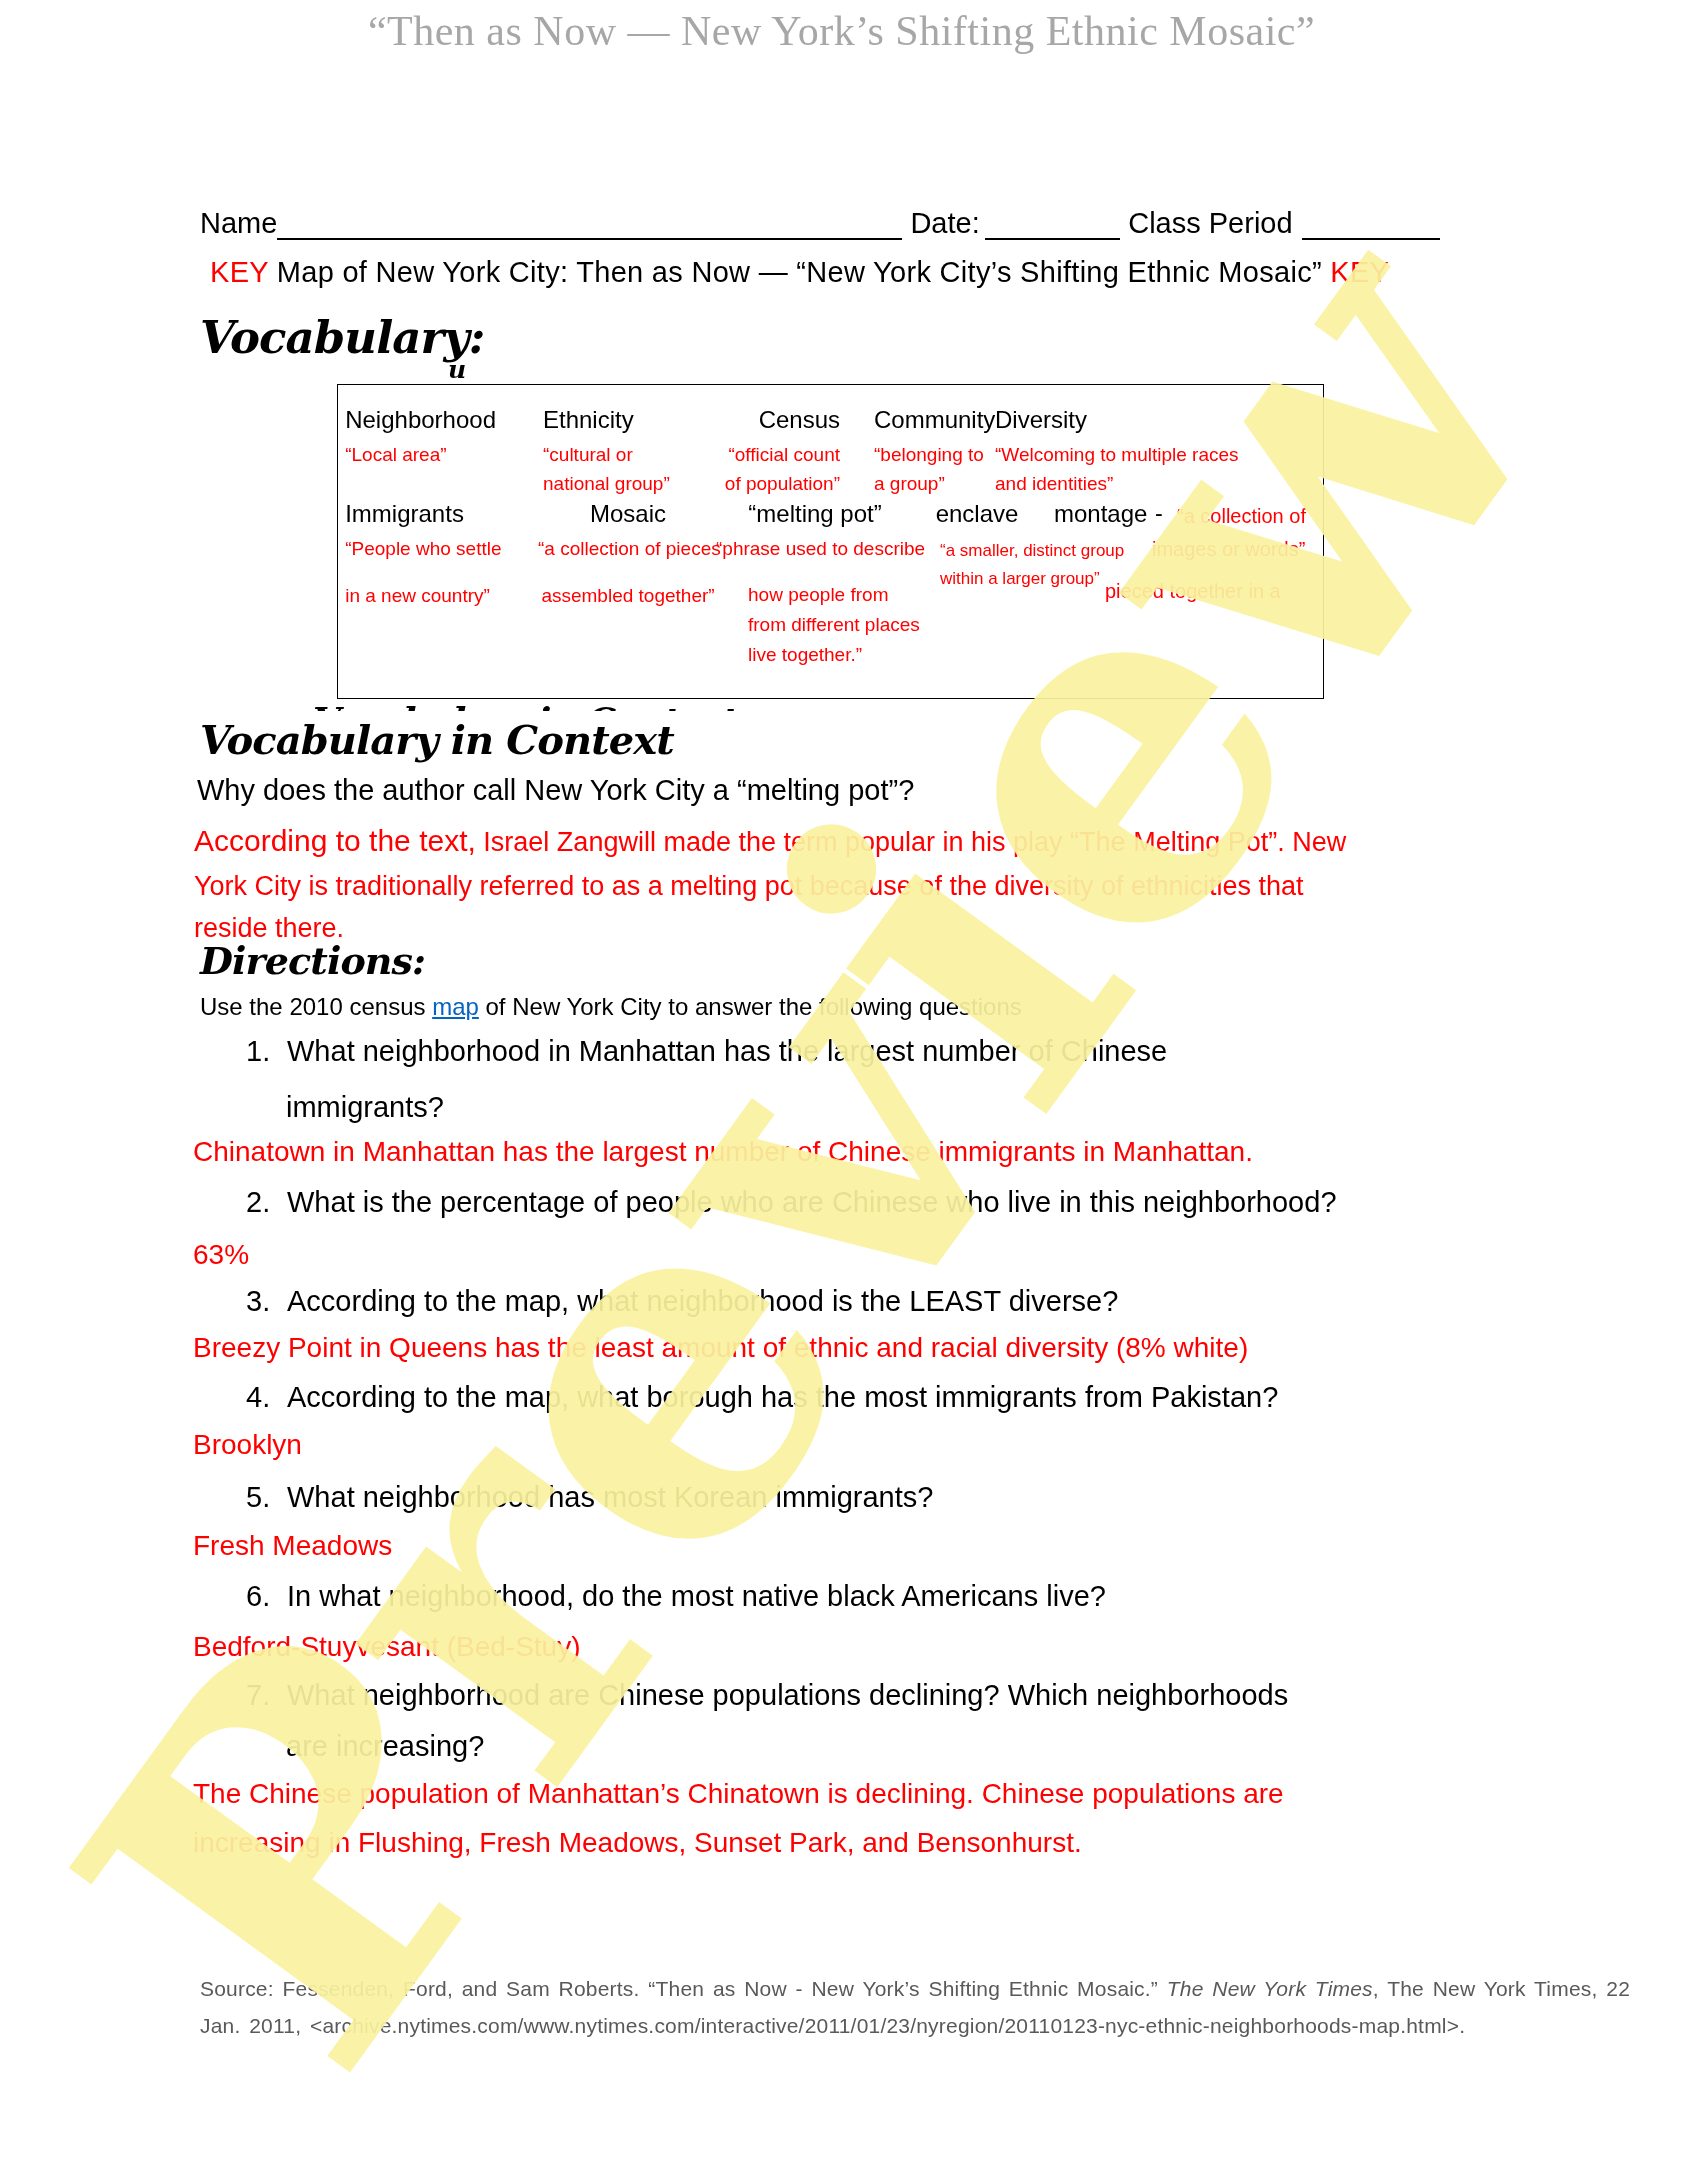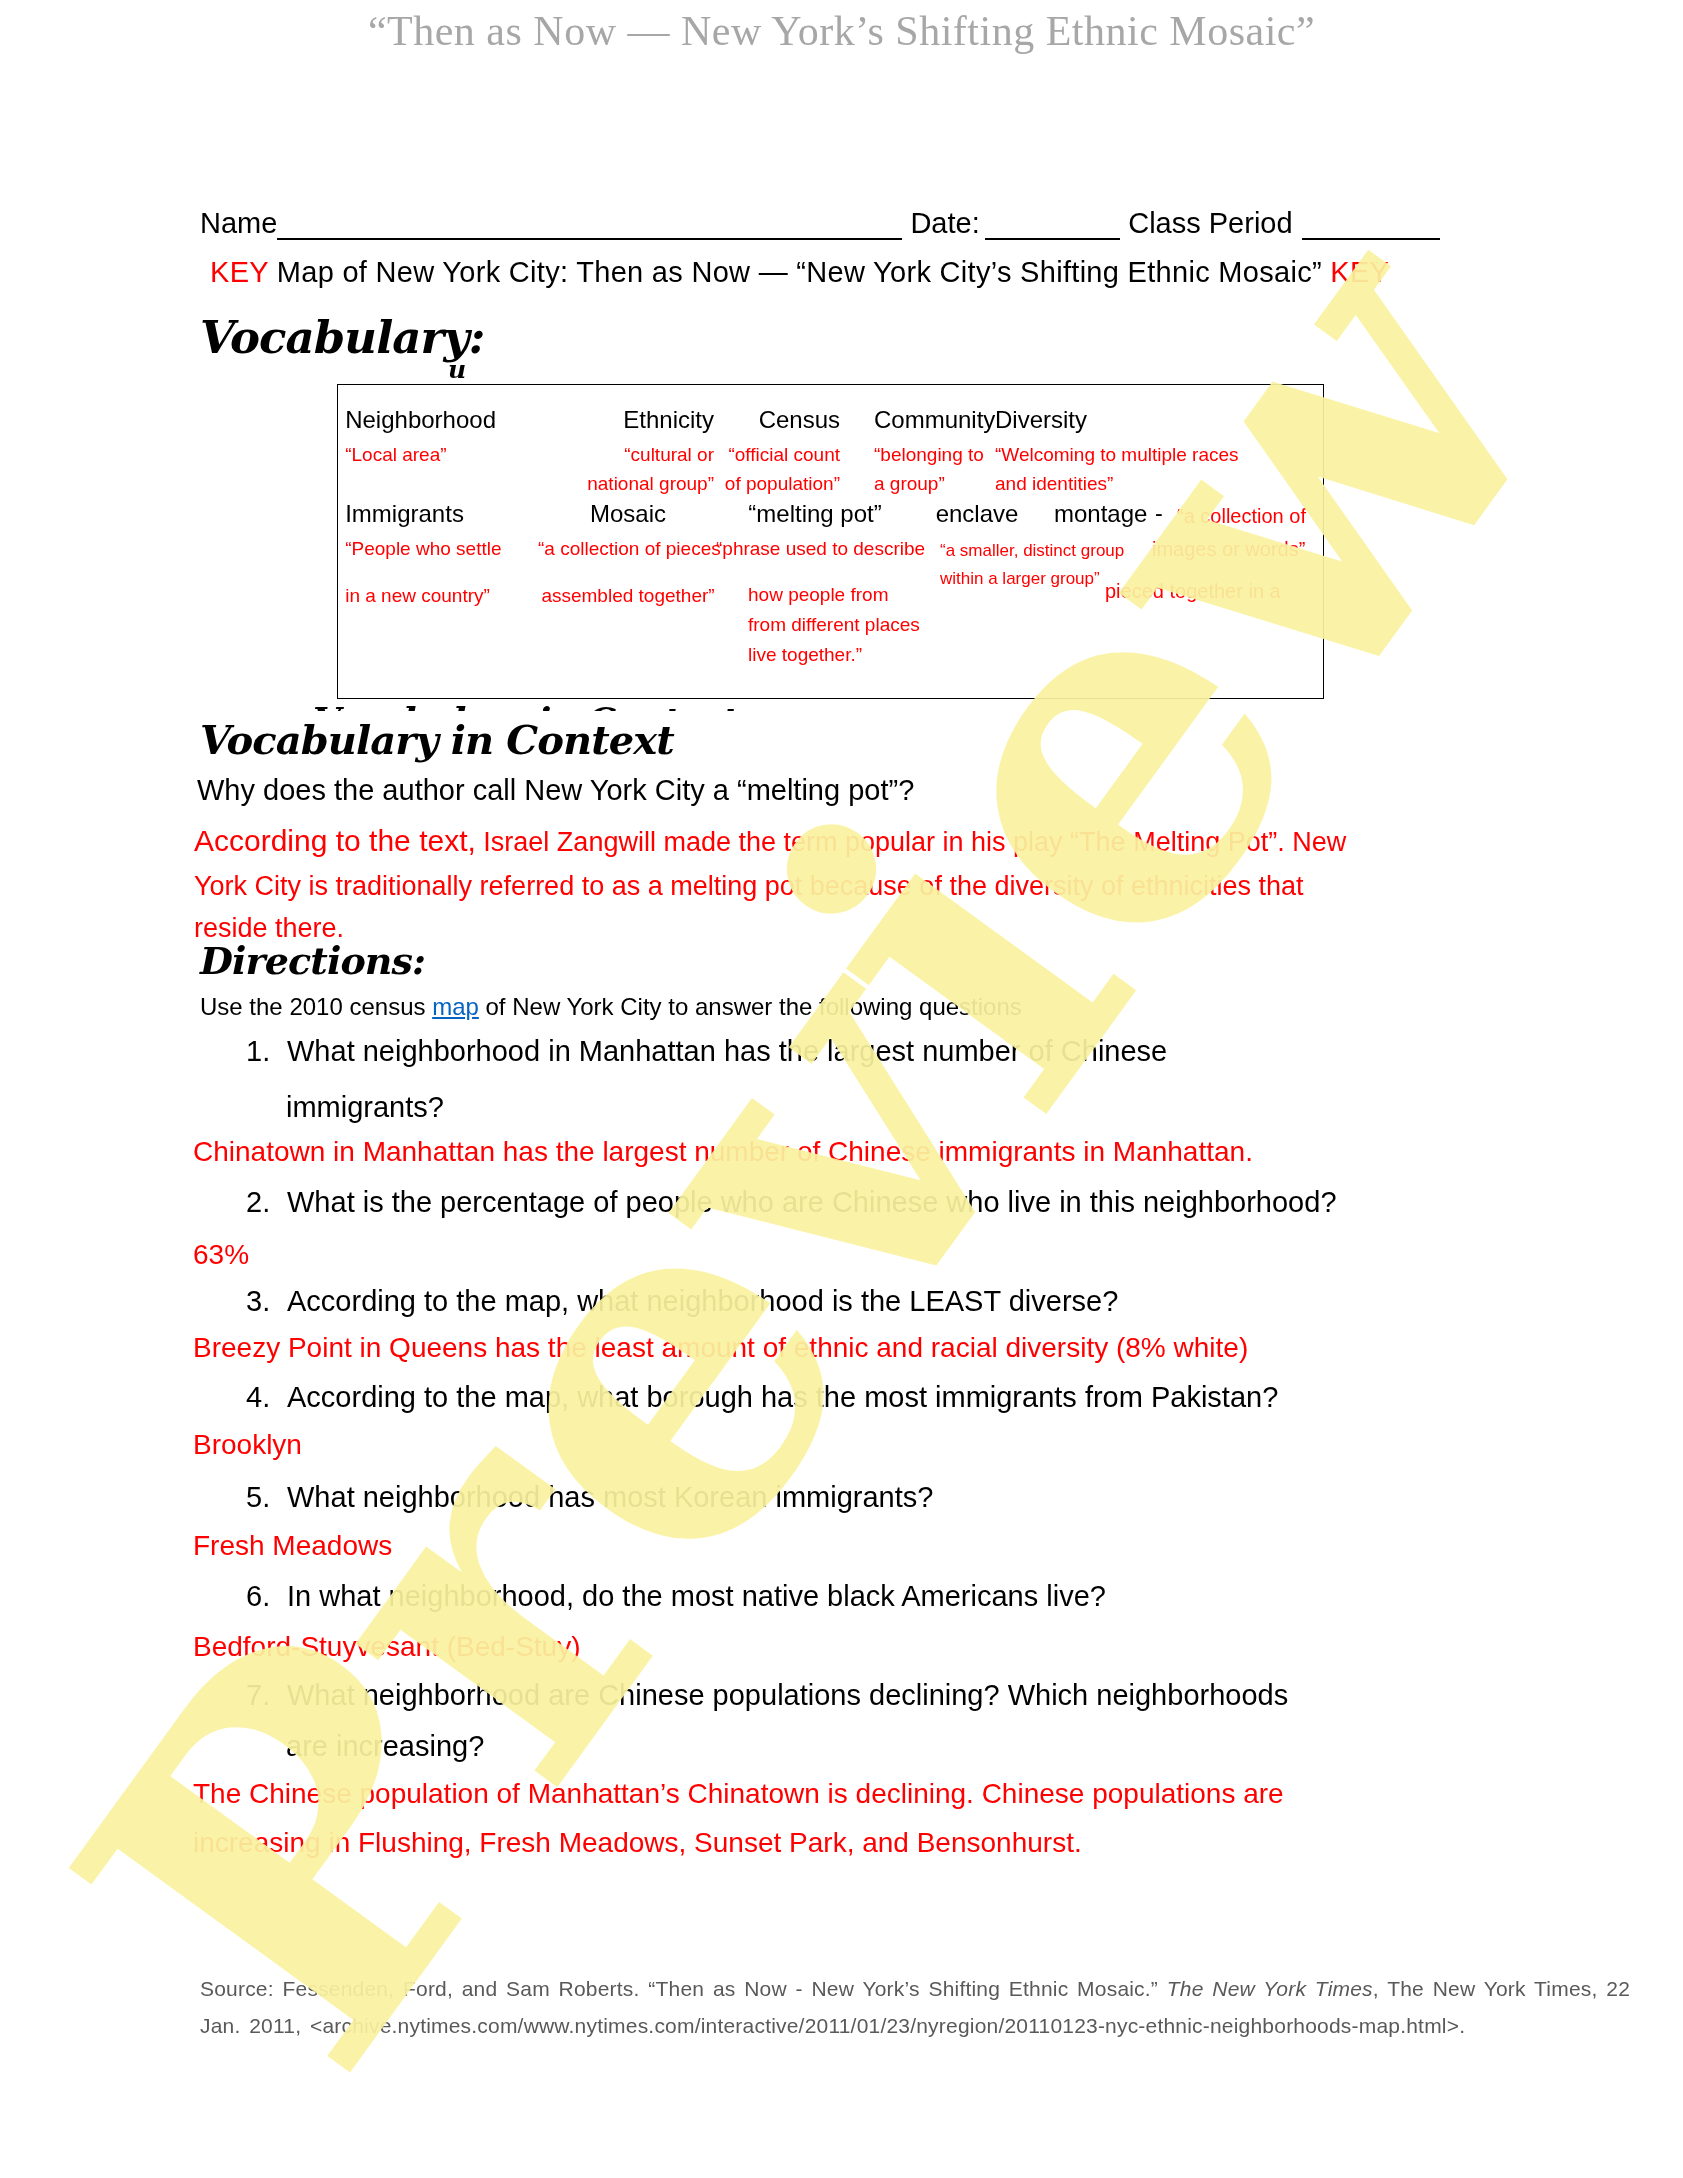--- a/index.html
+++ b/index.html
@@ -20,21 +20,21 @@
   .red{color:#ff0000;}
   .h-script{font-family:"DejaVu Serif",serif;font-style:italic;font-weight:700;color:#000;letter-spacing:-0.9px;}
   .h-vocab{position:absolute;top:311px;left:200px;font-size:45px;}
   .stray{position:absolute;top:355px;left:448px;font-family:"DejaVu Serif",serif;font-style:italic;font-weight:700;font-size:25px;}
   .vbox{position:absolute;top:384px;left:337px;width:985px;height:313px;border:1.8px solid #000;background:#fff;}
   .vc{position:absolute;}
   .vterm{font-size:24px;line-height:31px;color:#000;margin-bottom:5.4px;white-space:nowrap;}
   .vdef{font-size:19px;line-height:29px;color:#ff0000;white-space:nowrap;}
   .gap{margin-top:18px;}
   .r1c1{top:19px;left:7.2px;width:225px;text-align:left;}
-  .r1c2{top:19px;left:205px;width:171px;text-align:right;}
+  .r1c2{top:19px;left:205px;width:171px;text-align:left;}
   .r1c3{top:19px;left:367px;width:135px;text-align:right;}
   .r1c4{top:19px;left:536px;width:162px;}
   .r1c5{top:19px;left:657px;width:297px;}
   .r2c1{top:113px;left:7.2px;width:225px;text-align:left;}
   .r2c2{top:113px;left:200px;width:180px;text-align:center;}
   .r2c3{top:113px;left:378px;width:198px;text-align:center;}
   .r2c4{top:113px;left:585px;width:108px;text-align:center;}
   .v-enclave-def{position:absolute;top:152px;left:602px;width:207px;text-align:left;font-size:17px;line-height:28px;color:#ff0000;}
   .v-melt-extra{position:absolute;top:195px;left:410px;text-align:left;font-size:19px;line-height:30px;color:#ff0000;white-space:nowrap;}
   .v-mont-term{position:absolute;top:113px;left:716px;font-size:24px;line-height:31px;color:#000;}

